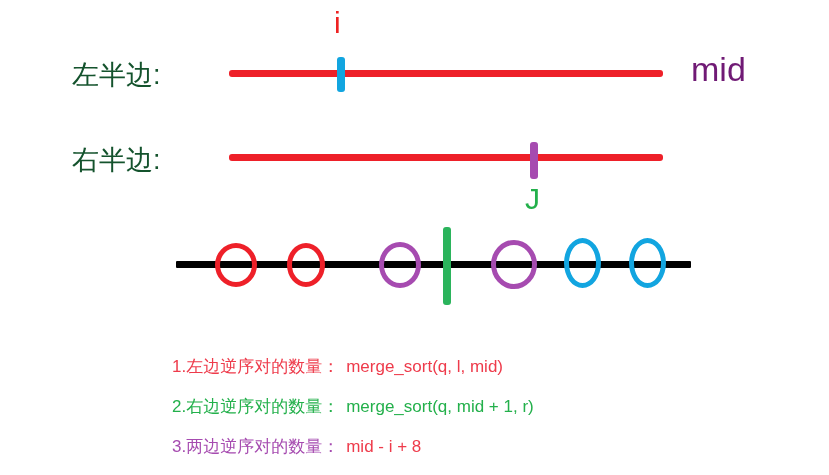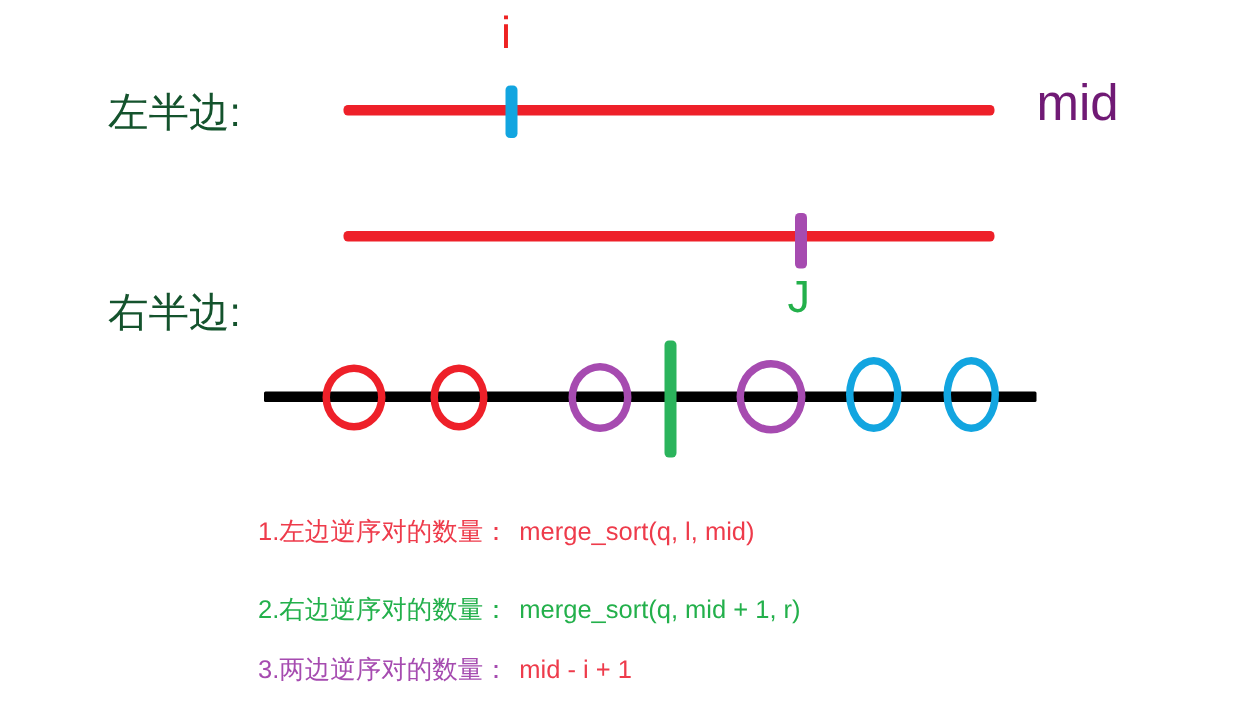--- a/index.html
+++ b/index.html
@@ -20,21 +20,21 @@
     white-space: nowrap;
     line-height: 1;
   }
   
   .row-label {
     font-size: 27px;
     color: #14532d;
     letter-spacing: 0px;
   }
   #row-label-left  { left: 72px;  top: 62px; }
-  #row-label-right { left: 72px;  top: 147px; margin-top: 48px; }
+  #row-label-right { left: 72px;  top: 147px; }
 
   
   .seg-red {
     position: absolute;
     left: 229px;
     width: 434px;
     height: 7px;
     background: #ee2029;
     border-radius: 3px;
   }
@@ -108,21 +108,21 @@
   }
 
   
   .note {
     position: absolute;
     left: 172px;
     font-size: 17px;
     white-space: nowrap;
     line-height: 1;
   }
-  #note-1 { top: 346px; }
+  #note-1 { top: 358px; }
   #note-2 { top: 398px; text-align: center; }
   #note-3 { top: 438px; }
   .note .note-desc { letter-spacing: 0px; }
   .note .note-code { margin-left: 7px; }
   .c-red    { color: #ee3b4b; }
   .c-green  { color: #23b04b; }
   .c-purple { color: #a64bb0; }
 </style>
 </head>
 <body>
@@ -152,16 +152,16 @@
 
   <div class="tick" id="divider-mid"></div>
 
   <div class="note" id="note-1">
     <span class="note-desc c-red">1.</span><span class="note-desc c-red">左边逆序对的数量：</span><span class="note-code c-red">merge_sort(q, l, mid)</span>
   </div>
   <div class="note" id="note-2">
     <span class="note-desc c-green">2.</span><span class="note-desc c-green">右边逆序对的数量：</span><span class="note-code c-green">merge_sort(q, mid + 1, r)</span>
   </div>
   <div class="note" id="note-3">
-    <span class="note-desc c-purple">3.</span><span class="note-desc c-purple">两边逆序对的数量：</span><span class="note-code c-red">mid - i + 1</span>
+    <span class="note-desc c-purple">3.</span><span class="note-desc c-purple">两边逆序对的数量：</span><span class="note-code c-red">mid - i + 8</span>
   </div>
 
 </div>
 
 </body></html>

